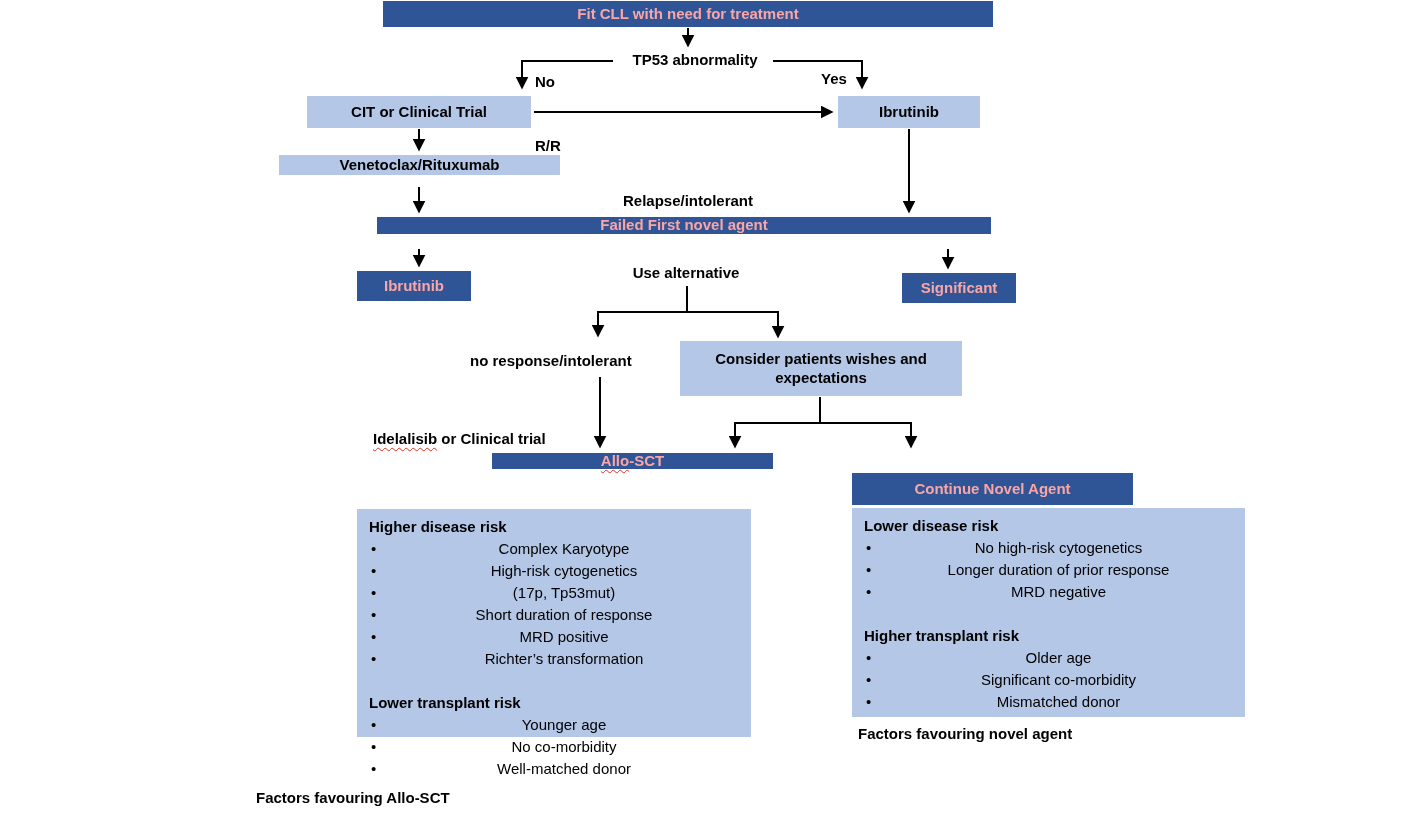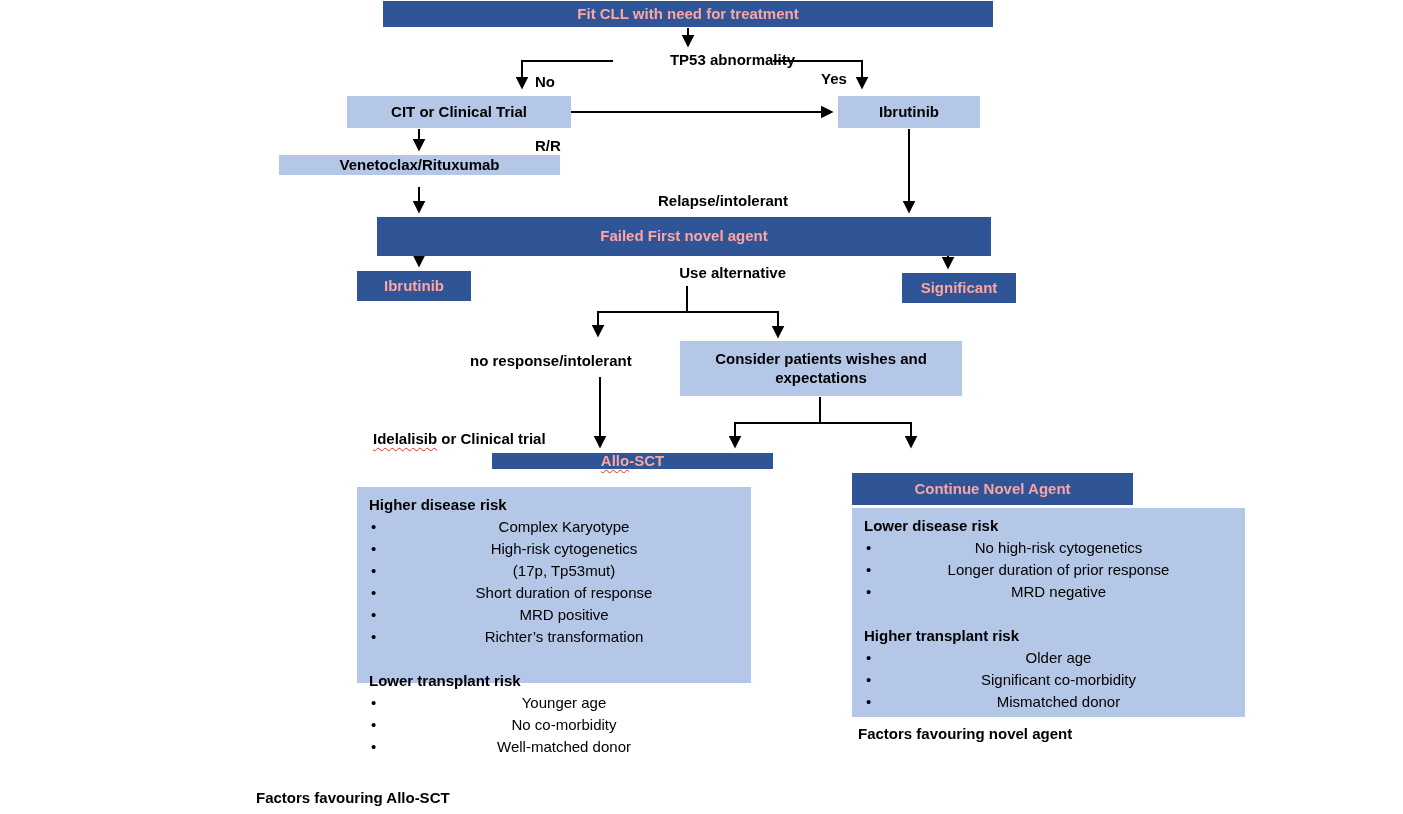--- a/index.html
+++ b/index.html
@@ -7,21 +7,21 @@
     position:relative; width:1403px; height:814px; background:#ffffff;
     font-family:"Liberation Sans", sans-serif; color:#000;
     overflow:hidden;
   }
   .connectors { position:absolute; left:0; top:0; width:1403px; height:814px; pointer-events:none; }
   .node { position:absolute; display:flex; align-items:center; justify-content:center;
           font-weight:bold; font-size:15px; text-align:center; line-height:1.25; }
   .dark  { background:#2F5597; color:#fca5a5; }
   .light { background:#B4C7E7; color:#000000; }
   .lbl { position:absolute; font-weight:bold; font-size:15px; white-space:nowrap; }
-  .center { text-align:right; }
+  .center { text-align:center; }
   .squiggle { text-decoration-line:underline; text-decoration-style:wavy;
               text-decoration-color:#e0301e; text-decoration-thickness:1px; text-underline-offset:3px; }
   .factors { position:absolute; background:#B4C7E7; color:#000; font-size:15px; line-height:22px;
              padding:7px 10px 0 12px; box-sizing:border-box; }
   .factors h3 { margin:0; font-size:15px; line-height:22px; font-weight:bold; }
   .factors .gap { height:22px; }
   .factors ul { margin:0; padding:0; list-style:none; }
   .factors li { position:relative; padding-left:18px;text-align:center; }
   .factors li::before { content:"\2022"; position:absolute; left:2px; }
 </style>
@@ -57,44 +57,44 @@
       <path d="M911,423 L911,446" marker-end="url(#arrow)"></path>
     </g>
   </svg>
 
   <div class="node dark" style="left:383px; top:1px; width:610px; height:26px;">Fit CLL with need for treatment</div>
 
   <div class="lbl center" style="left:595px; top:51px; width:200px;">TP53 abnormality</div>
   <div class="lbl" style="left:535px; top:73px;">No</div>
   <div class="lbl" style="left:821px; top:70px;">Yes</div>
 
-  <div class="node light" style="left:307px; top:96px; width:224px; height:32px;margin-left:40px;">CIT or Clinical Trial</div>
+  <div class="node light" style="left:307px; top:96px; width:224px; height:32px;">CIT or Clinical Trial</div>
   <div class="node light" style="left:838px; top:96px; width:142px; height:32px;">Ibrutinib</div>
 
   <div class="lbl" style="left:535px; top:137px;">R/R</div>
   <div class="node light" style="left:279px; top:155px; width:281px; height:20px;">Venetoclax/Rituxumab</div>
 
   <div class="lbl center" style="left:588px; top:192px; width:200px;">Relapse/intolerant</div>
-  <div class="node dark" style="left:377px; top:217px; width:614px; height:39px;">Failed First novel agent</div>
+  <div class="node dark" style="left:377px; top:217px; width:614px; height:17px;">Failed First novel agent</div>
 
   <div class="node dark" style="left:357px; top:271px; width:114px; height:30px;">Ibrutinib</div>
   <div class="lbl center" style="left:586px; top:264px; width:200px;">Use alternative</div>
   <div class="node dark" style="left:902px; top:273px; width:114px; height:30px;">Significant</div>
 
   <div class="lbl" style="left:470px; top:352px;">no response/intolerant</div>
   <div class="node light" style="left:680px; top:341px; width:282px; height:55px; padding:0 24px; box-sizing:border-box;">Consider patients wishes and expectations</div>
 
   <div class="lbl" style="left:373px; top:430px;"><span class="squiggle">Idelalisib</span><span> or Clinical trial</span></div>
 
   <div class="node dark" style="left:492px; top:453px; width:281px; height:16px;">
       <span><span class="squiggle">Allo</span><span>-SCT</span></span>
     </div>
   <div class="node dark" style="left:852px; top:453px; width:281px; height:32px;margin-top:20px;">Continue Novel Agent</div>
 
-  <div class="factors" style="left:357px; top:487px; width:394px; height:196px;">
+  <div class="factors" style="left:357px; top:509px; width:394px; height:228px;">
     <h3>Higher disease risk</h3>
     <ul>
       <li>Complex Karyotype</li>
       <li>High-risk cytogenetics</li>
       <li>(17p, Tp53mut)</li>
       <li>Short duration of response</li>
       <li>MRD positive</li>
       <li>Richter’s transformation</li>
     </ul>
     <div class="gap"></div>

